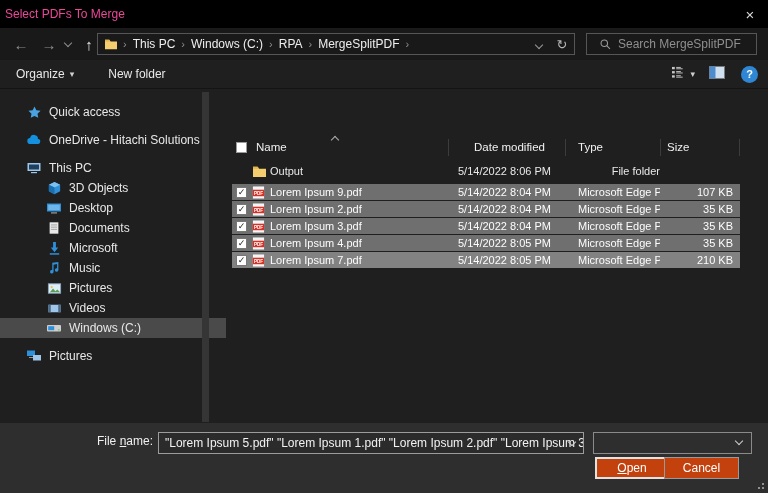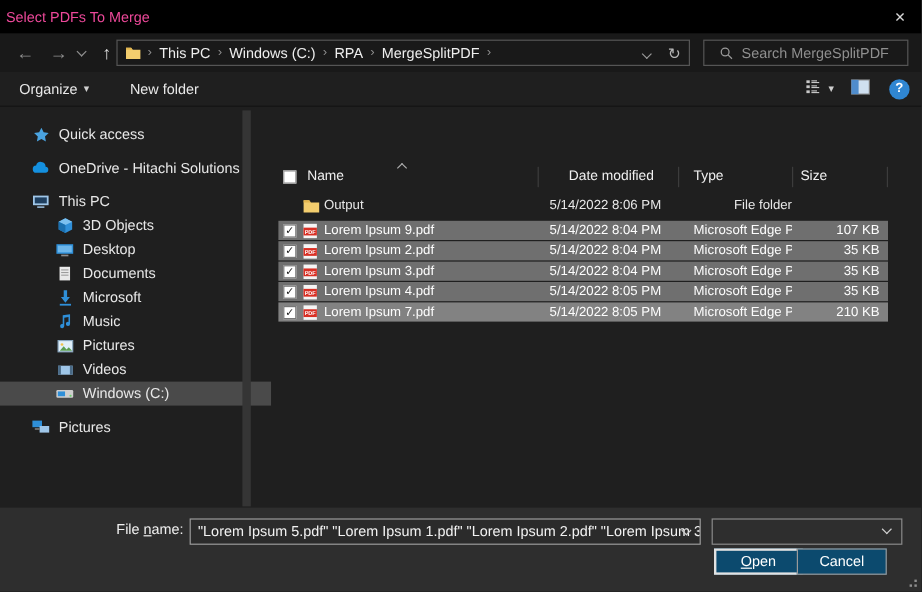--- a/index.html
+++ b/index.html
@@ -74,21 +74,21 @@
   .c-size{text-align:right;padding-right:7px;white-space:nowrap;}
 
   
   .footer{position:absolute;left:0;right:0;bottom:0;height:70px;background:#2e2e2e;}
   .fn-label{position:absolute;left:58px;top:11px;width:95px;text-align:right;color:#f0f0f0;}
   .fn-label .accel,.btn .accel{text-decoration:underline;}
   .fn-input{position:absolute;left:158px;top:9px;width:426px;height:22px;border:1px solid #9c9c9c;background:#2b2b2b;box-sizing:border-box;display:flex;align-items:center;padding:0 20px 0 6px;color:#f2f2f2;white-space:nowrap;overflow:hidden;}
   .fn-input .cv{position:absolute;right:8px;color:#cfcfcf;}
   .ft-combo{position:absolute;left:593px;top:9px;width:159px;height:22px;border:1px solid #8a8a8a;background:#2e2e2e;box-sizing:border-box;}
   .ft-combo .cv{position:absolute;right:9px;top:8px;color:#cfcfcf;}
-  .btn{position:absolute;top:34px;height:22px;box-sizing:border-box;background:#0c4a6e;color:#fff;display:flex;align-items:center;justify-content:center;}
+  .btn{position:absolute;top:34px;height:22px;box-sizing:border-box;background:#c2410c;color:#fff;display:flex;align-items:center;justify-content:center;}
   .btn-open{left:595px;width:74px;border:2px solid #e2e2e2;}
   .btn-cancel{left:664px;width:75px;border:1px solid #9a9a9a;}
   .grip{position:absolute;right:4px;bottom:4px;width:10px;height:10px;}
   .grip::after{content:"";position:absolute;right:0;bottom:0;width:2px;height:2px;background:#8f8f8f;
                box-shadow:0 -4px #8f8f8f,-4px 0 #8f8f8f;}
 </style>
 </head>
 <body>
 
 <div class="window">

